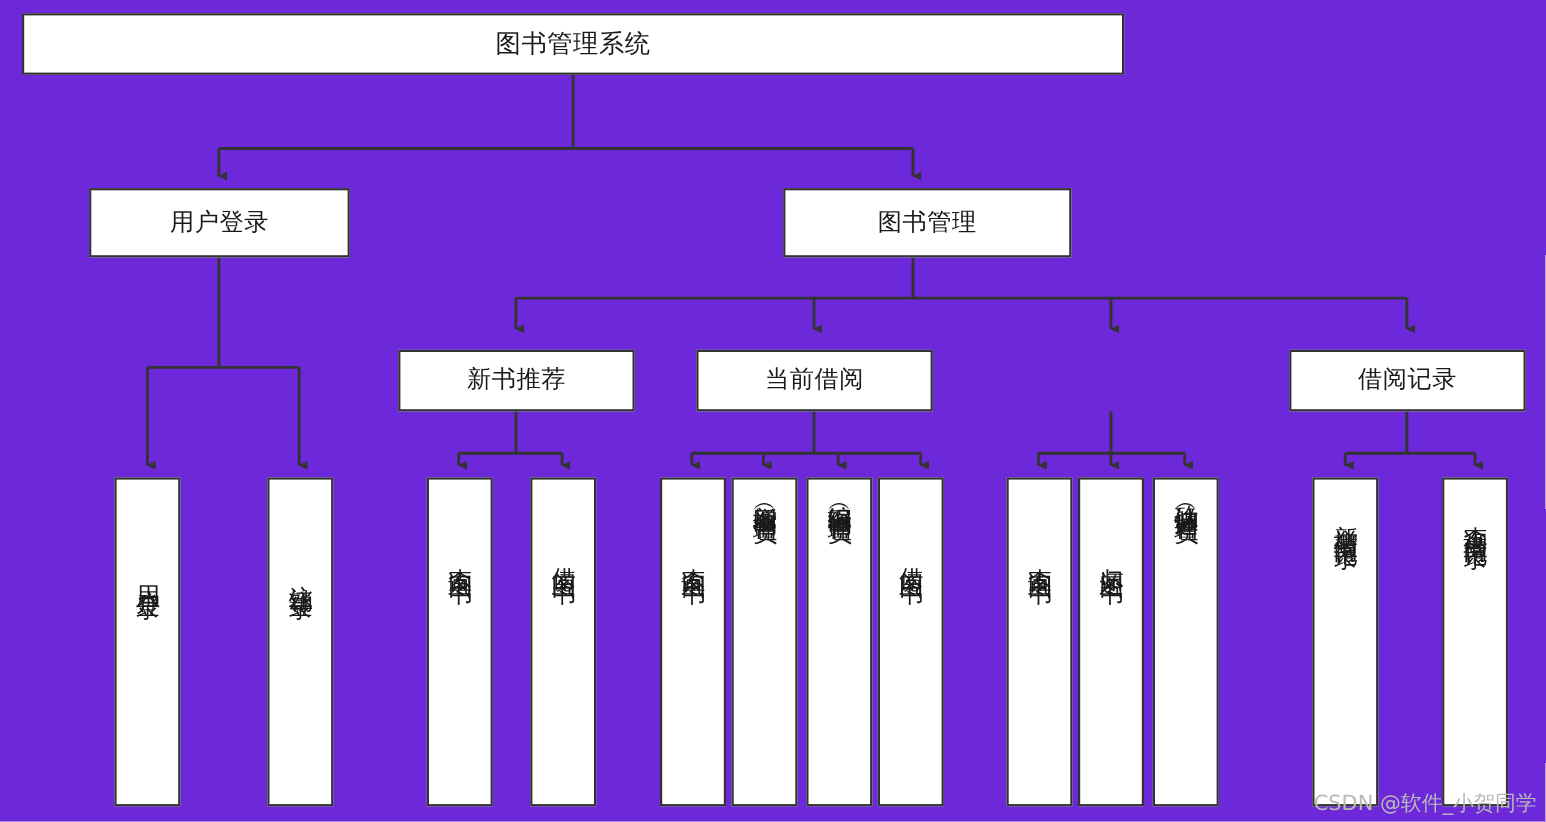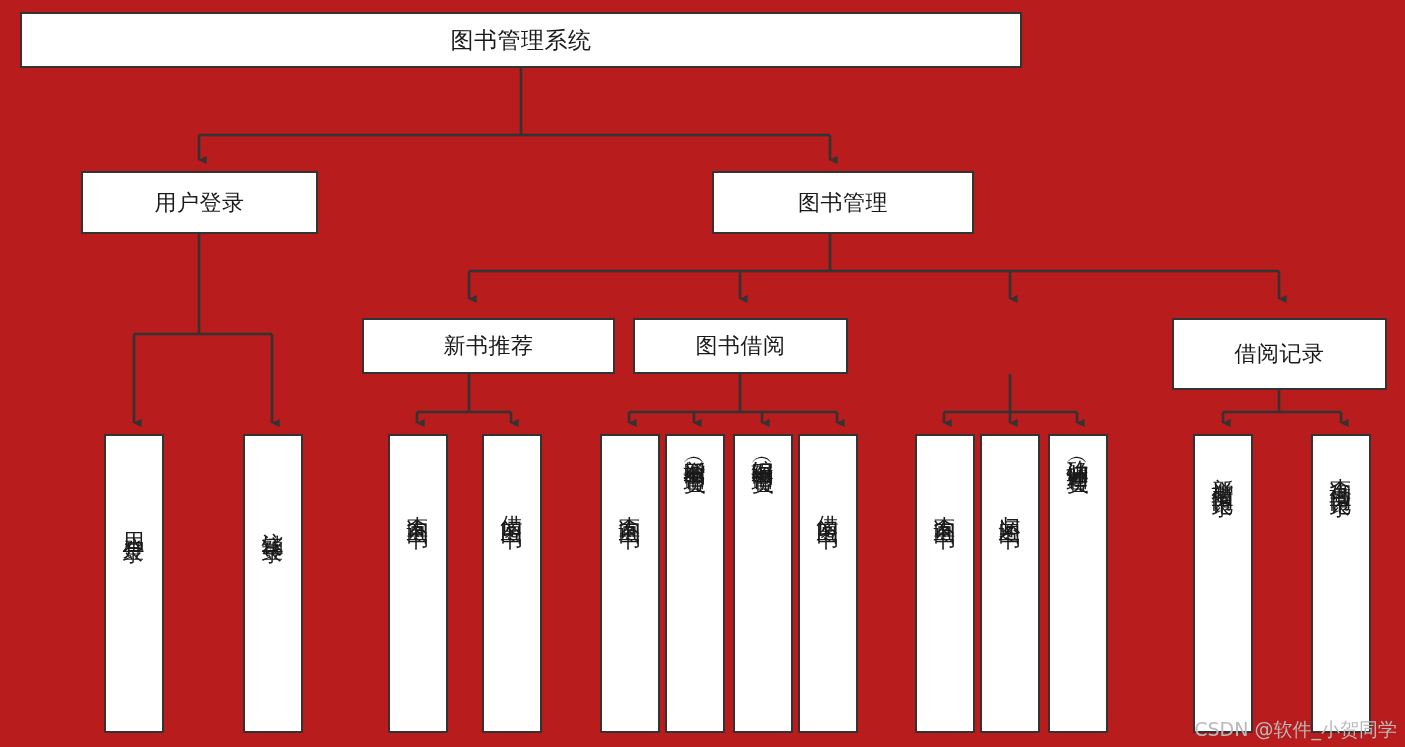--- a/index.html
+++ b/index.html
@@ -8,21 +8,21 @@
     padding: 0;
     background: #ffffff;
   }
   body {
     font-family: "DejaVu Sans", "Liberation Sans", sans-serif;
   }
   #diagram-root {
     position: relative;
     width: 1405px;
     height: 747px;
-    background: #b91c1c;
+    background: #6d28d9;
     overflow: hidden;
   }
   #edge-layer {
     position: absolute;
     left: 0;
     top: 0;
     width: 1405px;
     height: 747px;
     pointer-events: none;
   }
@@ -136,27 +136,27 @@
     <span class="node-label">图书管理系统</span>
   </div>
 
   <div class="node node-horizontal" style="left:81px; top:171px; width:237px; height:63px;">
     <span class="node-label">用户登录</span>
   </div>
   <div class="node node-horizontal" style="left:712px; top:171px; width:262px; height:63px;">
     <span class="node-label">图书管理</span>
   </div>
 
-  <div class="node node-horizontal" style="left:362px; top:318px; width:253px; height:56px;">
+  <div class="node node-horizontal" style="left:362px; top:318px; width:215px; height:56px;">
     <span class="node-label">新书推荐</span>
   </div>
   <div class="node node-horizontal" style="left:633px; top:318px; width:215px; height:56px;">
-    <span class="node-label">图书借阅</span>
-  </div>
-  <div class="node node-horizontal" style="left:1172px; top:318px; width:215px; height:72px;justify-content:center;">
+    <span class="node-label">当前借阅</span>
+  </div>
+  <div class="node node-horizontal" style="left:1172px; top:318px; width:215px; height:56px;justify-content:center;">
     <span class="node-label">借阅记录</span>
   </div>
 
   <div class="node node-vertical" style="left:104px; top:434px; width:60px; height:299px; padding-top:78px;">
     <span class="node-label">用户登录</span>
   </div>
   <div class="node node-vertical" style="left:243px; top:434px; width:60px; height:299px; padding-top:78px;">
     <span class="node-label">注销登录</span>
   </div>
 

